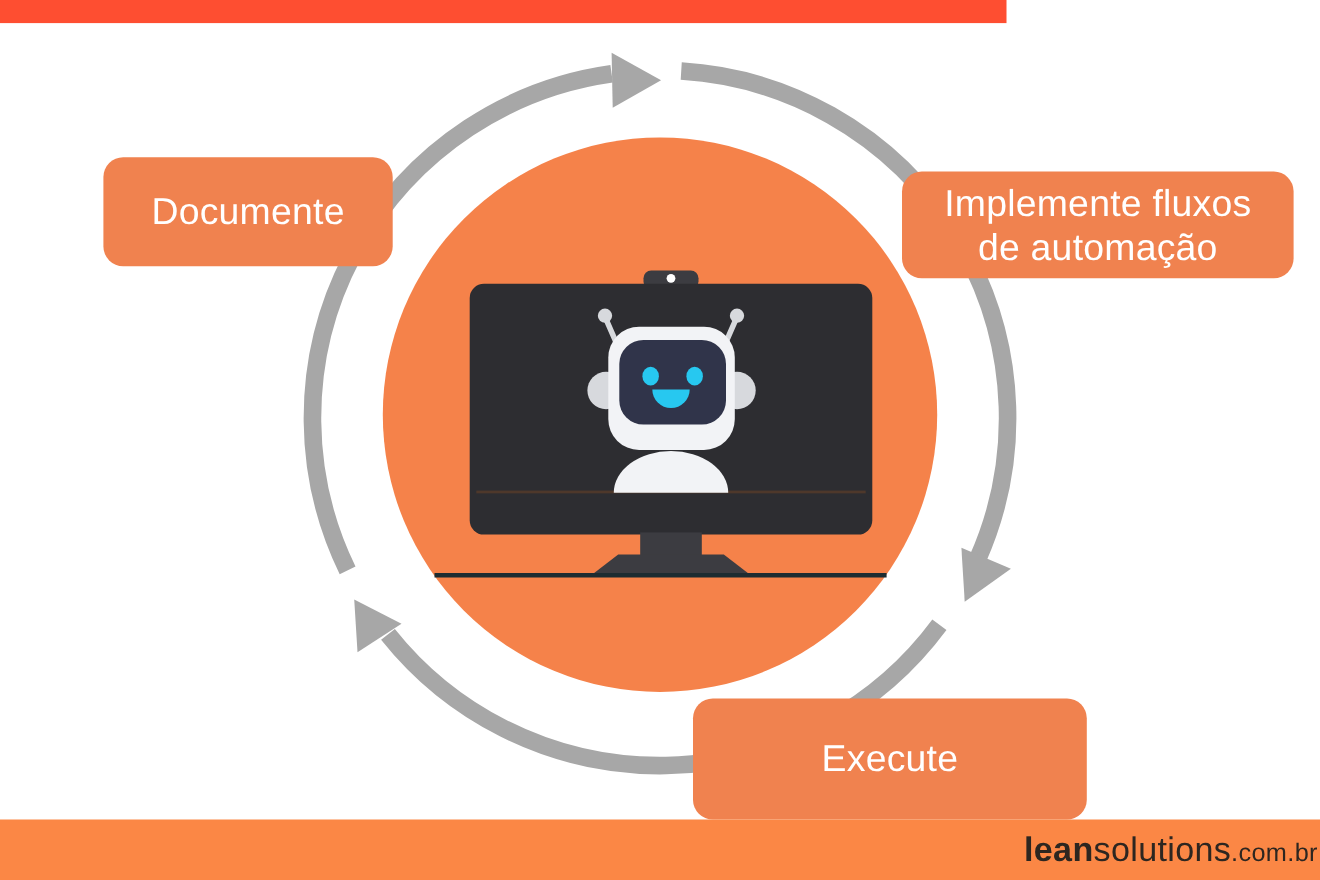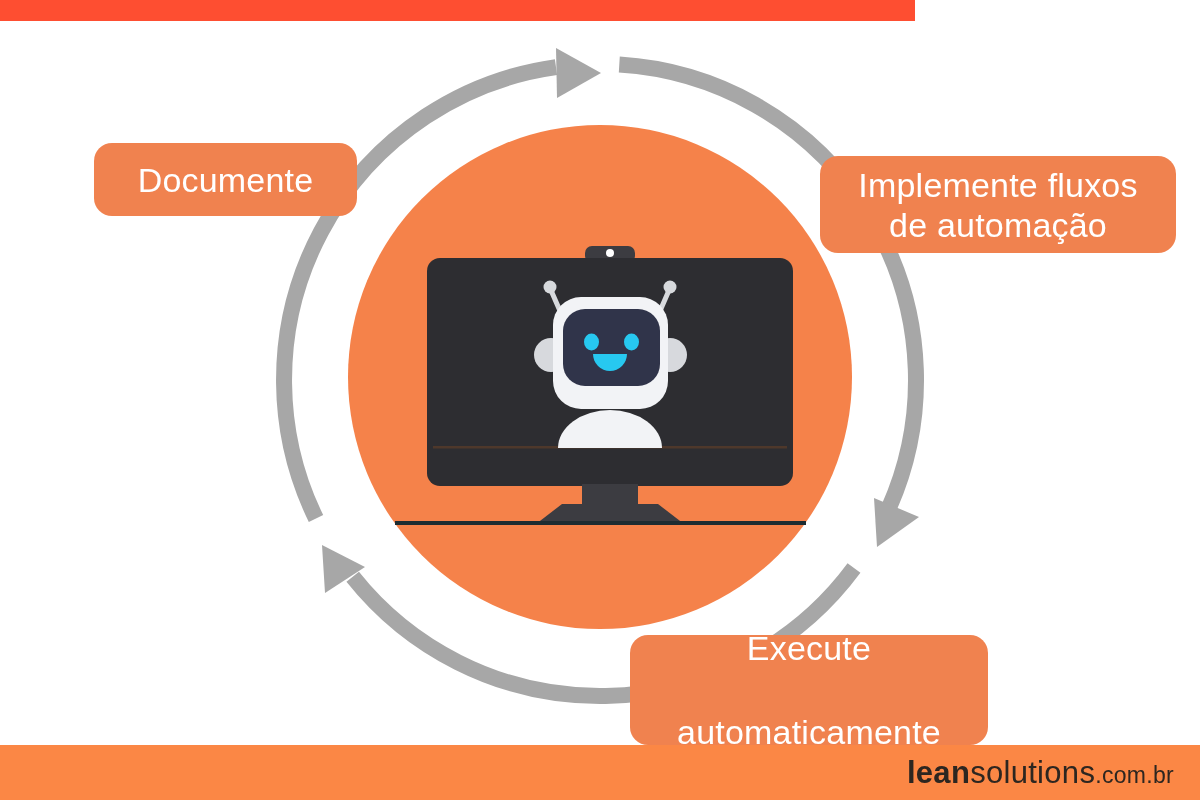--- a/index.html
+++ b/index.html
@@ -34,29 +34,29 @@
     position: absolute;
     background: var(--label);
     color: var(--label_text);
     border-radius: 18px;
     display: flex; flex-direction: column;
     align-items: center; justify-content: center;
     font-size: 34px; line-height: 40px;
     text-align: center;
     letter-spacing: 0.2px;
   }
-  .step-1 { left: 94px;  top: 143px; width: 263px; height: 73px; }
+  .step-1 { left: 94px;  top: 143px; width: 263px; height: 99px; }
   .step-2 { left: 820px; top: 156px; width: 356px; height: 97px; }
   .step-3 { left: 630px; top: 635px; width: 358px; height: 110px; gap: 44px; }
   .footer {
     position: absolute; left: 0; bottom: 0;
     width: 1200px; height: 55px;
     background: var(--footer_bar);
     display: flex; align-items: center; justify-content: flex-end;
-    box-sizing: border-box; padding-right: 26px;
+    box-sizing: border-box; padding-right: 2px;
   }
   .logo { color: var(--logo_text); font-size: 31px; letter-spacing: 0.3px; }
   .logo .bold { font-weight: 700; }
   .logo .light { font-weight: 400; }
   .logo .domain { font-weight: 400; font-size: 23px; }
 </style>
 </head>
 <body>
 
 <div id="page">
@@ -107,21 +107,20 @@
     <div>Documente</div>
   </div>
 
   <div class="step-label step-2">
     <div>Implemente fluxos</div>
     <div>de automação</div>
   </div>
 
   <div class="step-label step-3">
     <div>Execute</div>
-    <div>automaticamente</div>
   </div>
 
   <div class="footer">
     <div class="logo">
       <span class="bold">lean</span><span class="light">solutions</span><span class="domain">.com.br</span>
     </div>
   </div>
 
 </div>
 

